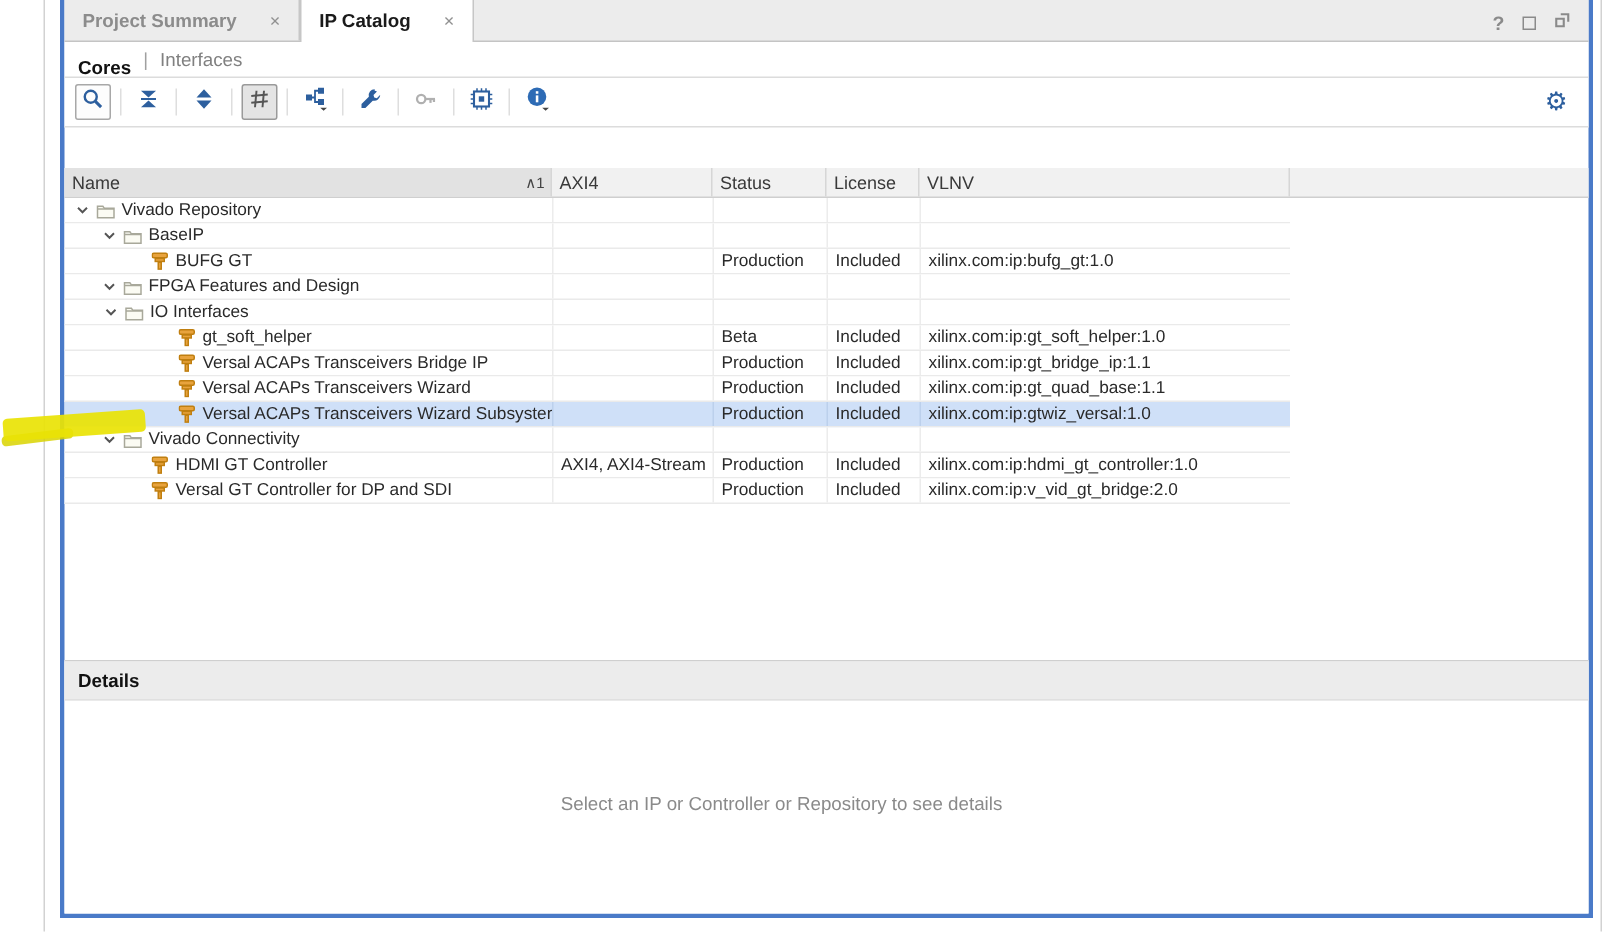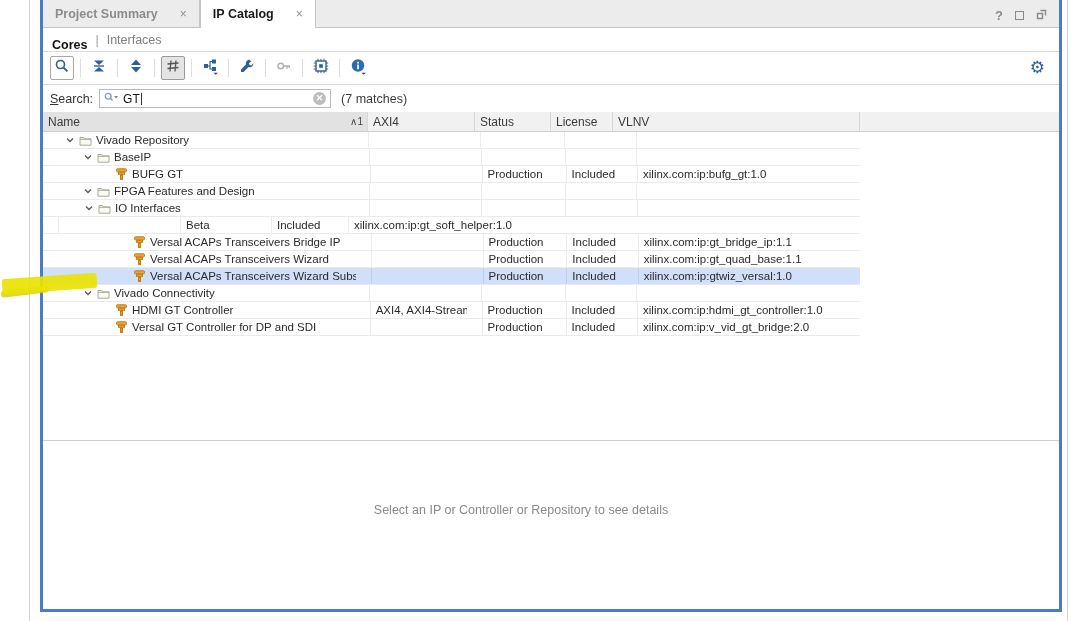--- a/index.html
+++ b/index.html
@@ -61,21 +61,21 @@
            border-bottom:1px solid #cfcfcf; display:flex; font-size:12px; color:#3a3a3a; }
   .hcell { display:flex; align-items:center; padding-left:5px; border-right:1px solid #d6d6d6; }
   .h-name { width:325px; background:#e2e2e2; justify-content:space-between; padding-right:4px; }
   .h-name .sort { font-size:10px; color:#444; }
   .h-axi4 { width:107px; } .h-status { width:76px; } .h-license { width:62px; }
   .h-vlnv { width:247px; }
   .rows { position:absolute; left:0; top:132px; width:817px; }
   .trow { display:flex; height:17px; border-bottom:1px solid #eaeaea; font-size:11.5px;
           color:#2a2a2a; background:#fff; }
   .trow.selected { background:#cfe0f8; }
-  .cell { display:flex; align-items:center; overflow:hidden; white-space:nowrap;margin-left:15px; }
+  .cell { display:flex; align-items:center; overflow:hidden; white-space:nowrap; }
   .c-name { width:325px; }
   .c-axi4 { width:107px; } .c-status { width:76px; } .c-license { width:62px; }
   .c-vlnv { width:247px; }
   .c-axi4,.c-status,.c-license,.c-vlnv { border-left:1px solid #ececec; padding-left:5px; }
   .trow.selected .c-axi4,.trow.selected .c-status,.trow.selected .c-license,
   .trow.selected .c-vlnv { border-left-color:#bcd0ec; }
   .tw { width:14px; display:inline-flex; justify-content:center; flex:none; }
   .ticon { width:16px; display:inline-flex; justify-content:center; flex:none; }
   .tlabel { margin-left:3px; }
 
@@ -228,36 +228,20 @@
             <circle cx="8" cy="7.5" r="6.2" fill="#2d6bb5"></circle>
             <rect x="7.2" y="3.8" width="1.7" height="1.7" fill="#fff"></rect>
             <rect x="7.2" y="6.6" width="1.7" height="4.6" fill="#fff"></rect>
             <polygon points="11.5,14.8 16,14.8 13.7,16.8" fill="#444"></polygon>
           </svg>
       </span>
     </div>
     <span class="gear">⚙</span>
   </div>
 
-  <div class="searchrow">
-    <span class="lbl"><span class="u">S</span><span>earch:</span></span>
-    <div class="sbox">
-      <span>
-        <svg width="15" height="11" viewBox="0 0 15 11">
-            <circle cx="4.2" cy="4.2" r="2.9" fill="none" stroke="#8799ad" stroke-width="1.3"></circle>
-            <line x1="6.3" y1="6.3" x2="8.6" y2="8.6" stroke="#8799ad" stroke-width="1.4"></line>
-            <polygon points="10.2,4 14,4 12.1,6.4" fill="#77808c"></polygon>
-          </svg>
-      </span>
-      <span class="val">GT</span>
-      <span class="caret"></span>
-      <span class="sclear">✕</span>
-    </div>
-    <span class="matches">(7 matches)</span>
-  </div>
 
   <div class="thead">
     <div class="hcell h-name">
       <span>Name</span>
       <span class="sort">∧1</span>
     </div>
     <div class="hcell h-axi4">
         <span>AXI4</span>
       </div>
     <div class="hcell h-status">
@@ -364,20 +348,31 @@
             </svg>
           </span>
           <span class="tlabel">IO Interfaces</span>
         </div>
         <div class="cell c-axi4"></div>
         <div class="cell c-status"></div>
         <div class="cell c-license"></div>
         <div class="cell c-vlnv"></div>
       </div>
       <div class="trow">
+        <div class="cell c-name" style="padding-left: 59px;">
+          <span class="tw"></span>
+          <span class="ticon">
+            <svg width="11" height="12" viewBox="0 0 11 12">
+              <rect x="0.5" y="0.8" width="10" height="3" rx="1" fill="#e8a33d" stroke="#c07f10"></rect>
+              <rect x="2.5" y="4.3" width="6" height="2" fill="#e8a33d" stroke="#c07f10"></rect>
+              <rect x="4.5" y="6.8" width="2" height="4.6" fill="#e8a33d" stroke="#c07f10"></rect>
+            </svg>
+          </span>
+          <span class="tlabel">gt_soft_helper</span>
+        </div>
         <div class="cell c-axi4"></div>
         <div class="cell c-status">Beta</div>
         <div class="cell c-license">Included</div>
         <div class="cell c-vlnv">xilinx.com:ip:gt_soft_helper:1.0</div>
       </div>
       <div class="trow">
         <div class="cell c-name" style="padding-left: 59px;">
           <span class="tw"></span>
           <span class="ticon">
             <svg width="11" height="12" viewBox="0 0 11 12">
@@ -477,20 +472,23 @@
           <span class="tlabel">Versal GT Controller for DP and SDI</span>
         </div>
         <div class="cell c-axi4"></div>
         <div class="cell c-status">Production</div>
         <div class="cell c-license">Included</div>
         <div class="cell c-vlnv">xilinx.com:ip:v_vid_gt_bridge:2.0</div>
       </div>
     </div>
 
   <div class="details">
+    <div class="dhead">
+      <span>Details</span>
+    </div>
     <div class="dbody">
       <span>Select an IP or Controller or Repository to see details</span>
     </div>
   </div>
 </div>
 
 <div class="mark1"></div>
 <div class="mark2"></div>
 
 </body></html>

